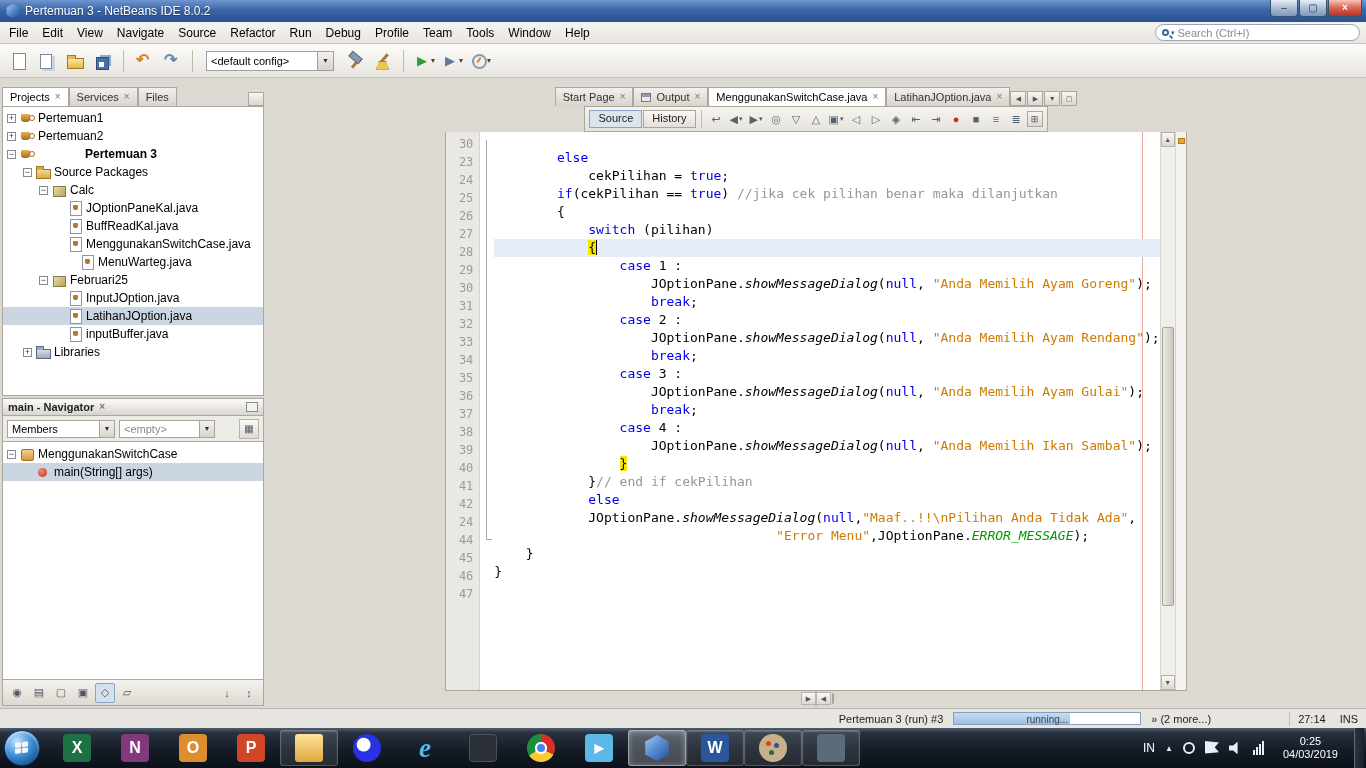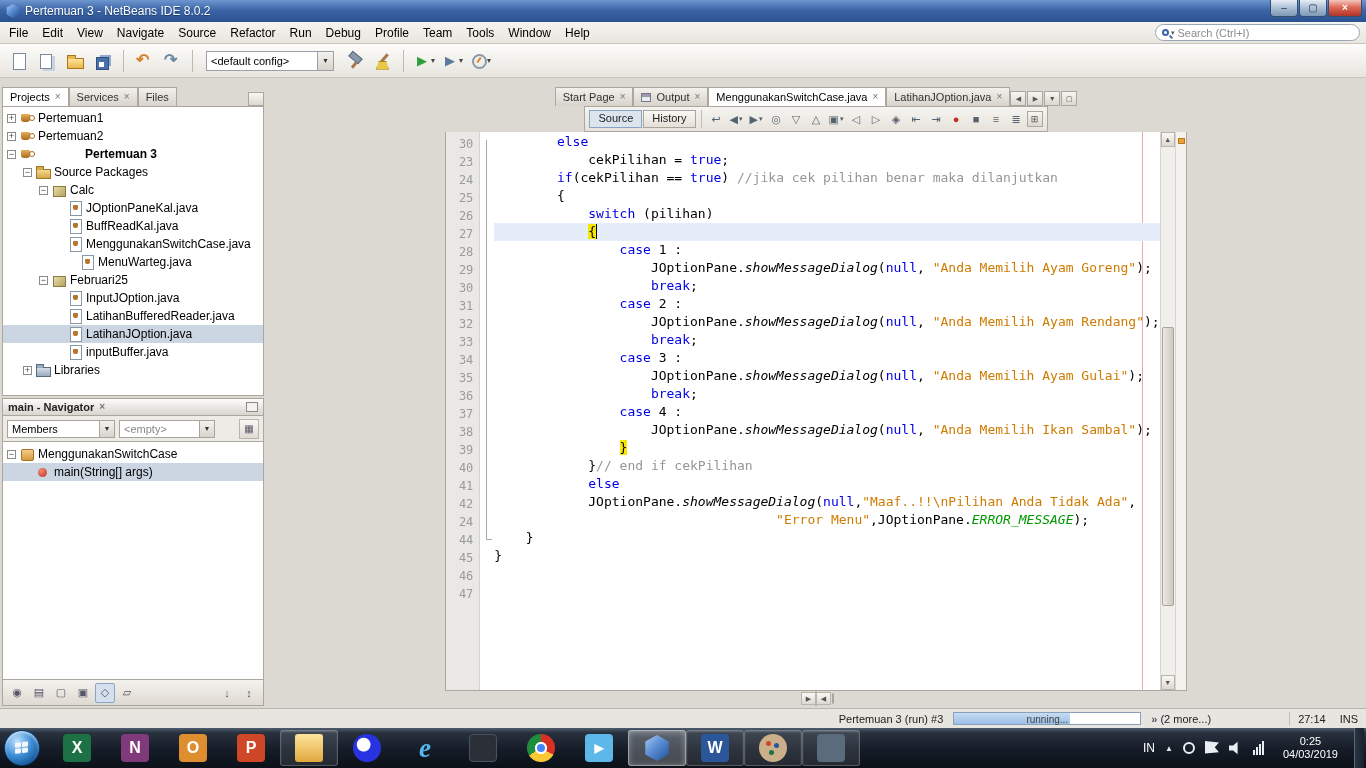--- a/index.html
+++ b/index.html
@@ -116,21 +116,21 @@
   .ed-sep { width:1px; height:18px; background:#C2BEB6; margin:0 4px; }
   .ed-btn { width:19px; height:19px; border:1px solid transparent; font-size:11px; color:#55636F; display:flex; align-items:center; justify-content:center; }
   .ed-btn .d { font-size:7px; margin-left:1px; color:#556; }
   .ed-split { margin-left:auto; width:16px; height:16px; border:1px solid #ABA79F; background:linear-gradient(#F8F6F2,#DCD8D0); font-size:9px; color:#555; display:flex; align-items:center; justify-content:center; }
 
   .code-region { flex:1; position:relative; border:1px solid #ABA79F; border-top:none; background:#fff; overflow:hidden; display:flex; }
   .gutter { width:34px; background:#E9E8E5; border-right:1px solid #D5D3CE; padding-top:3px; text-align:right; flex:none; }
   .gnum { height:18px; font:12px/18px "DejaVu Sans Mono", monospace; color:#9B9B9B; padding-right:6px; }
   .foldbar { width:14px; background:#fff; position:relative; flex:none; }
   .fold-guide { position:absolute; left:6px; top:8px; width:6px; height:400px; border-left:1px solid #A8A8A8; border-bottom:1px solid #A8A8A8; }
-  .code-col { flex:1; position:relative; padding-top:1px; overflow:hidden; }
+  .code-col { flex:1; position:relative; padding-top:17px; overflow:hidden; }
   .redline { position:absolute; left:648px; top:0; bottom:0; width:1px; background:#EFA8A8; }
   .cline { position:relative; height:18px; font:13px/18px "DejaVu Sans Mono", monospace; white-space:pre; }
   .cline.current { background:#E5EDF8; }
   .tk-k { color:#0000E6; }
   .tk-c { color:#969696; }
   .tk-s { color:#CE7B00; }
   .tk-m { font-style:italic; }
   .tk-f { font-style:italic; color:#009900; }
   .tk-y { background:#F7E600; }
   .caret { display:inline-block; width:1px; height:15px; background:#000; vertical-align:text-bottom; }
@@ -346,25 +346,20 @@
           </div>
           <div class="tree-row" style="padding-left: 36px;">
             <span class="exp box">−</span>
             <span class="ti ti-package"></span>
             <span class="tree-label">Februari25</span>
           </div>
           <div class="tree-row" style="padding-left: 52px;">
             <span class="exp"></span>
             <span class="ti ti-java"></span>
             <span class="tree-label">InputJOption.java</span>
-          </div>
-          <div class="tree-row" style="padding-left: 52px;">
-            <span class="exp"></span>
-            <span class="ti ti-java"></span>
-            <span class="tree-label">LatihanBufferedReader.java</span>
           </div>
           <div class="tree-row selected" style="padding-left: 52px;">
             <span class="exp"></span>
             <span class="ti ti-java"></span>
             <span class="tree-label">LatihanJOption.java</span>
           </div>
           <div class="tree-row" style="padding-left: 52px;">
             <span class="exp"></span>
             <span class="ti ti-java"></span>
             <span class="tree-label">inputBuffer.java</span>

